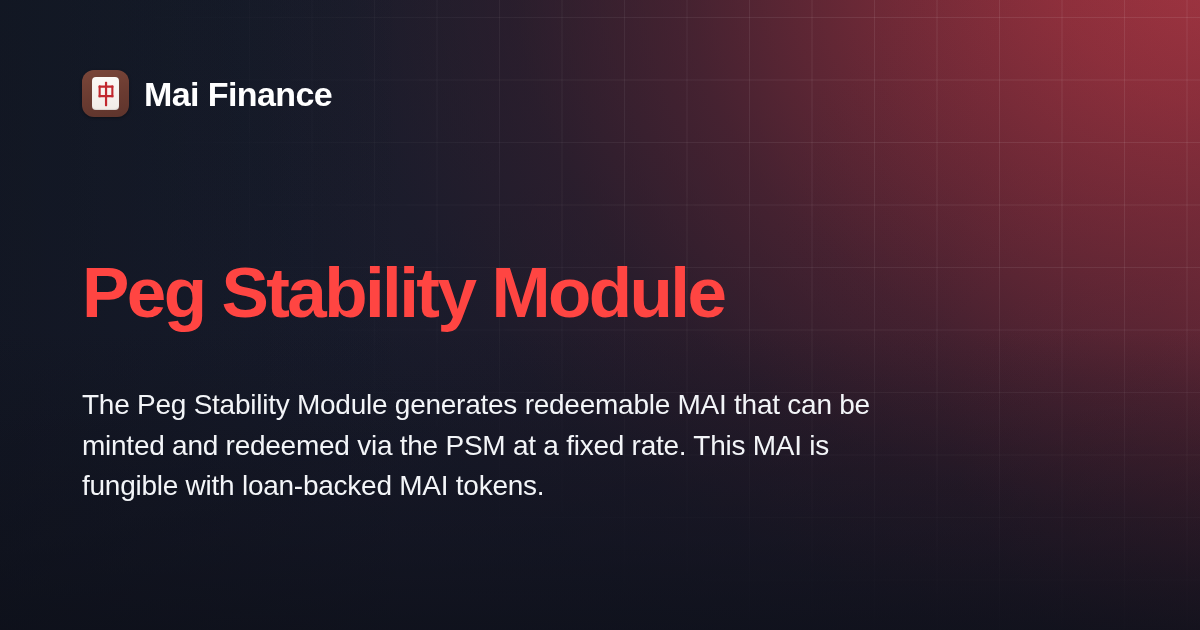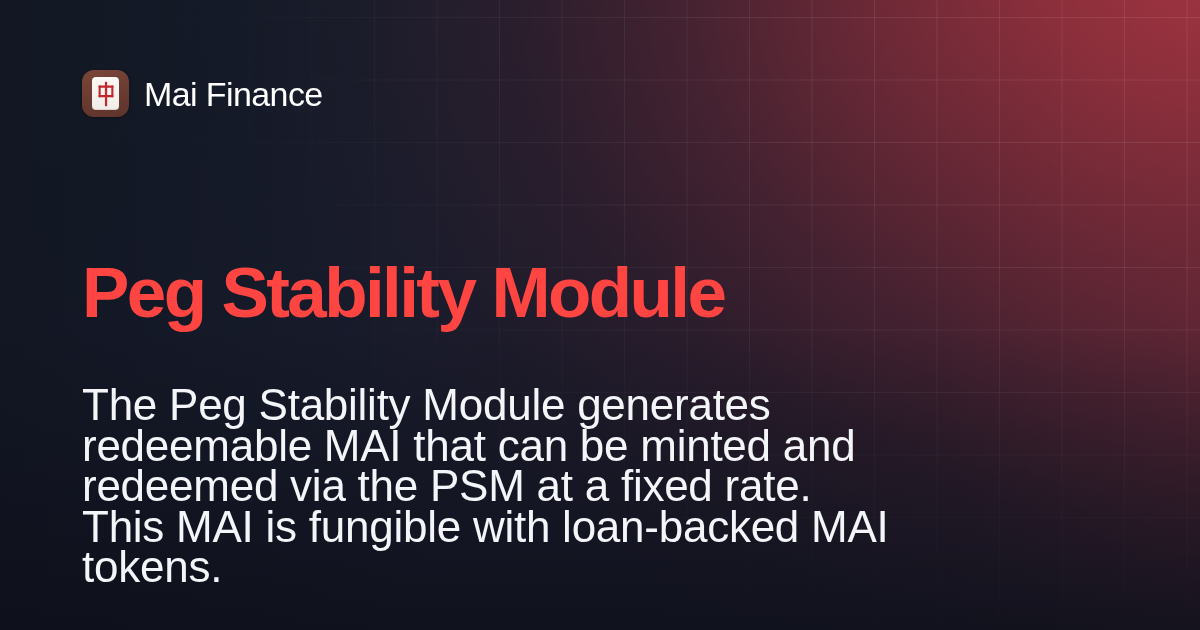--- a/index.html
+++ b/index.html
@@ -116,21 +116,21 @@
     align-items: center;
     justify-content: center;
     box-shadow: inset 0 -1px 1px rgba(0,0,0,0.10);
   }
 
   .brand-tile svg { display: block; }
 
   .brand-name {
     color: #ffffff;
     font-size: 34px;
-    font-weight: normal;
+    font-weight: bold;
     letter-spacing: -0.6px;
     line-height: 1;
     white-space: nowrap;
   }
 
   .headline {
     position: absolute;
     left: 82px;
     top: 256px;
     margin: 0;
@@ -142,21 +142,21 @@
     white-space: nowrap;
   }
 
   .description {
     position: absolute;
     left: 82px;
     top: 385px;
     width: 810px;
     margin: 0;
     color: #f3f5f8;
-    font-size: 44px;
+    font-size: 28px;
     font-weight: normal;
     line-height: 40.5px;
     letter-spacing: -0.25px;
   }
 </style>
 </head>
 <body>
 
 <div id="og-card">
 

